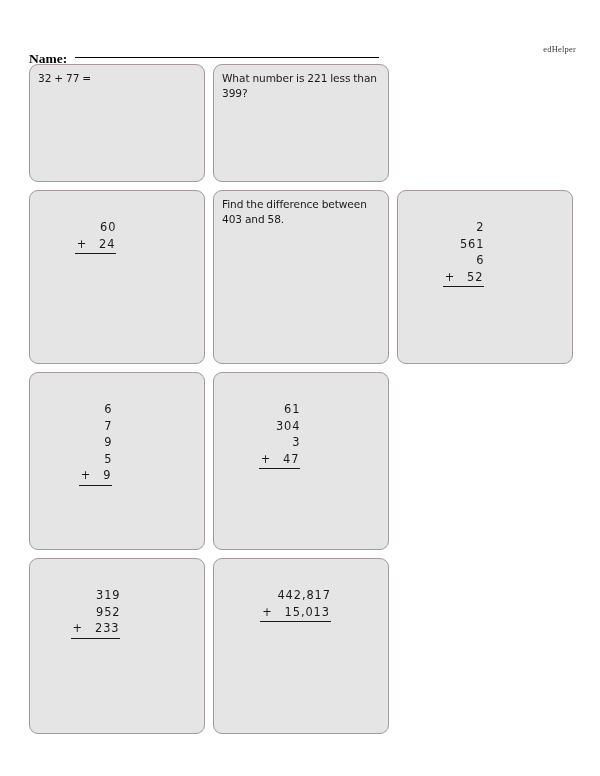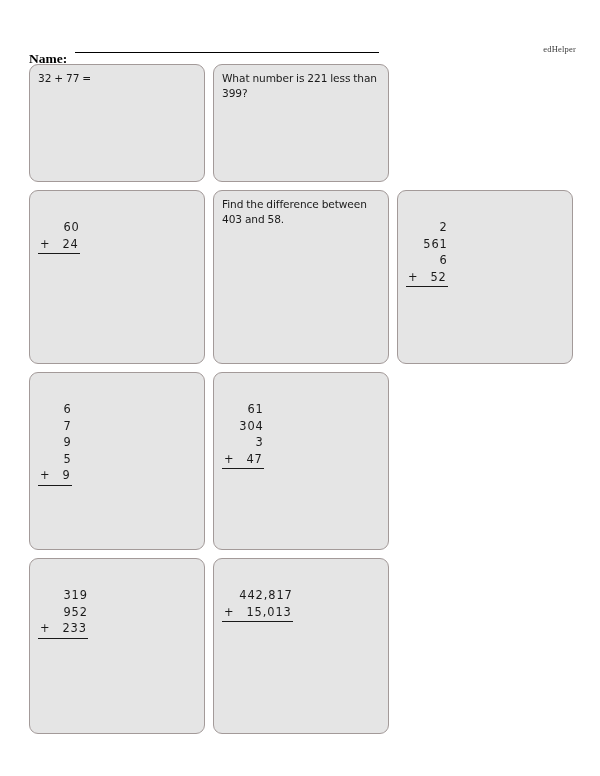--- a/index.html
+++ b/index.html
@@ -32,21 +32,21 @@
     font-size: 8.5px;
     color: #3a3a3a;
     letter-spacing: 0.2px;
   }
 
   .nameline {
     position: absolute;
     top: 52px;
     left: 29px;
     display: flex;
-    align-items: flex-start;
+    align-items: center;
     width: 350px;
   }
   .nameline .lbl {
     font-family: "Liberation Serif", serif;
     font-weight: bold;
     font-size: 13.5px;
     color: #000;
     line-height: 1;
     white-space: nowrap;
   }
@@ -96,21 +96,21 @@
     color: #1a1a1a;
     letter-spacing: -0.1px;
     word-spacing: -0.3px;
   }
 
   
   .vertical {
     margin-top: 22px;
     display: flex;
     flex-direction: column;
-    align-items: flex-start;
+    align-items: center;
     padding-right: 44px;
     font-family: "DejaVu Sans", sans-serif;
     font-size: 11.4px;
     color: #1a1a1a;
   }
   .vrow {
     display: flex;
     justify-content: flex-end;
     align-items: baseline;
     line-height: 16.5px;

